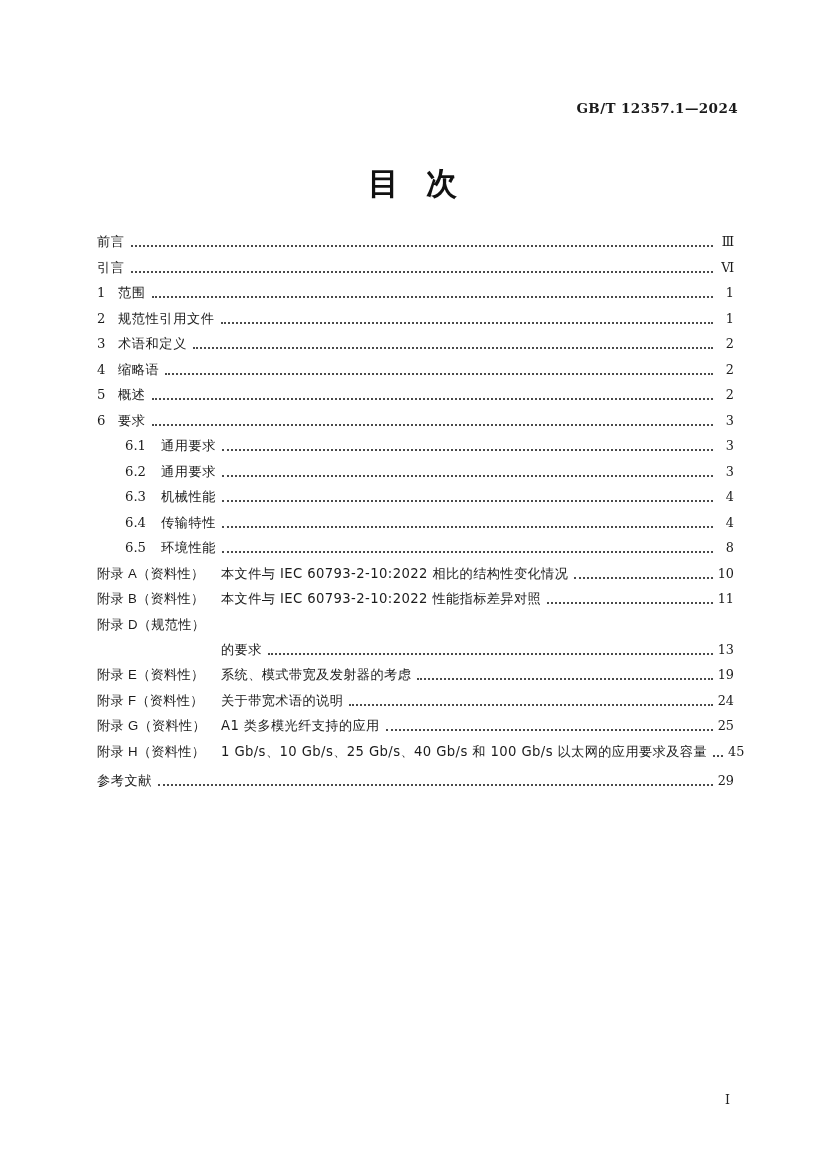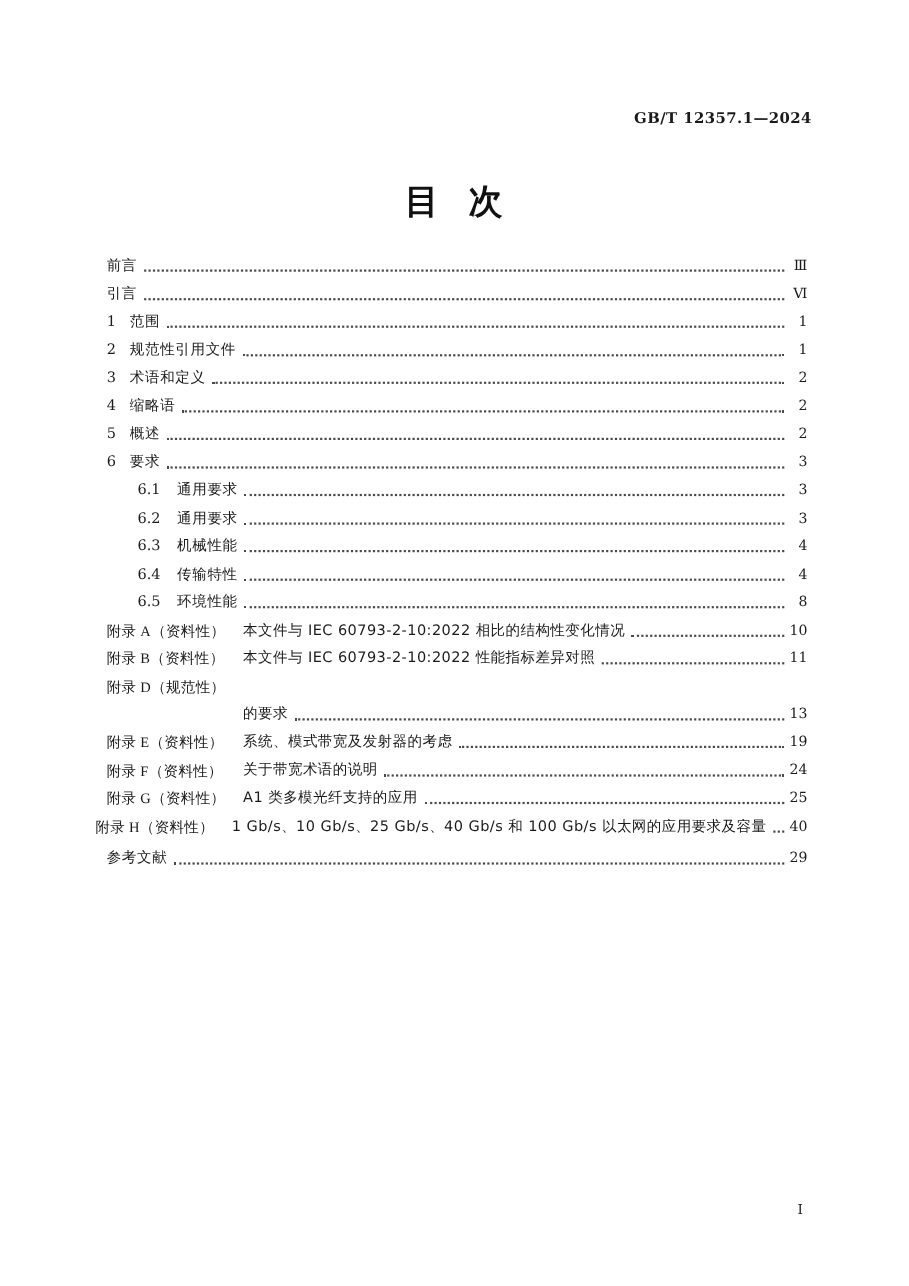--- a/index.html
+++ b/index.html
@@ -62,21 +62,20 @@
   }
 
   .toc-entry {
     display: flex;
     align-items: flex-end;
     font-size: 13.2px;
     line-height: 16px;
     color: #1b1b1b;
     margin-bottom: 9.5px;
     white-space: nowrap;
-    justify-content: flex-end;
   }
 
   
   .num {
     flex: 0 0 auto;
     font-family: "DejaVu Serif", "Liberation Serif", serif;
     text-align: left;
   }
   .num.lvl1 { width: 21px; }
   .num.lvl2 { width: 36px; margin-left: 28px; }
@@ -84,21 +83,21 @@
   .label {
     flex: 0 0 auto;
     font-family: "DejaVu Sans", "Liberation Sans", sans-serif;
     letter-spacing: 0.6px;
   }
 
   
   .annex-key {
     flex: 0 0 auto;
     width: 124px;
-    font-family: Liberation Serif, serif;
+    font-family: Liberation Sans, sans-serif;
     letter-spacing: 0.3px;
   }
 
   .annex-title {
     flex: 0 0 auto;
     font-family: "DejaVu Sans", "Liberation Sans", sans-serif;
     letter-spacing: 0.4px;
   }
 
   
@@ -296,21 +295,21 @@
       <span class="annex-key">附录 G（资料性）</span>
       <span class="annex-title">A1 类多模光纤支持的应用</span>
       <span class="leader"></span>
       <span class="pageno">25</span>
     </div>
 
     <div class="toc-entry">
       <span class="annex-key">附录 H（资料性）</span>
       <span class="annex-title">1 Gb/s、10 Gb/s、25 Gb/s、40 Gb/s 和 100 Gb/s 以太网的应用要求及容量</span>
       <span class="leader"></span>
-      <span class="pageno">40</span>
+      <span class="pageno">45</span>
     </div>
 
     <div class="toc-entry" style="margin-top:13px;">
       <span class="label">参考文献</span>
       <span class="leader"></span>
       <span class="pageno">29</span>
     </div>
 
   </div>
 

